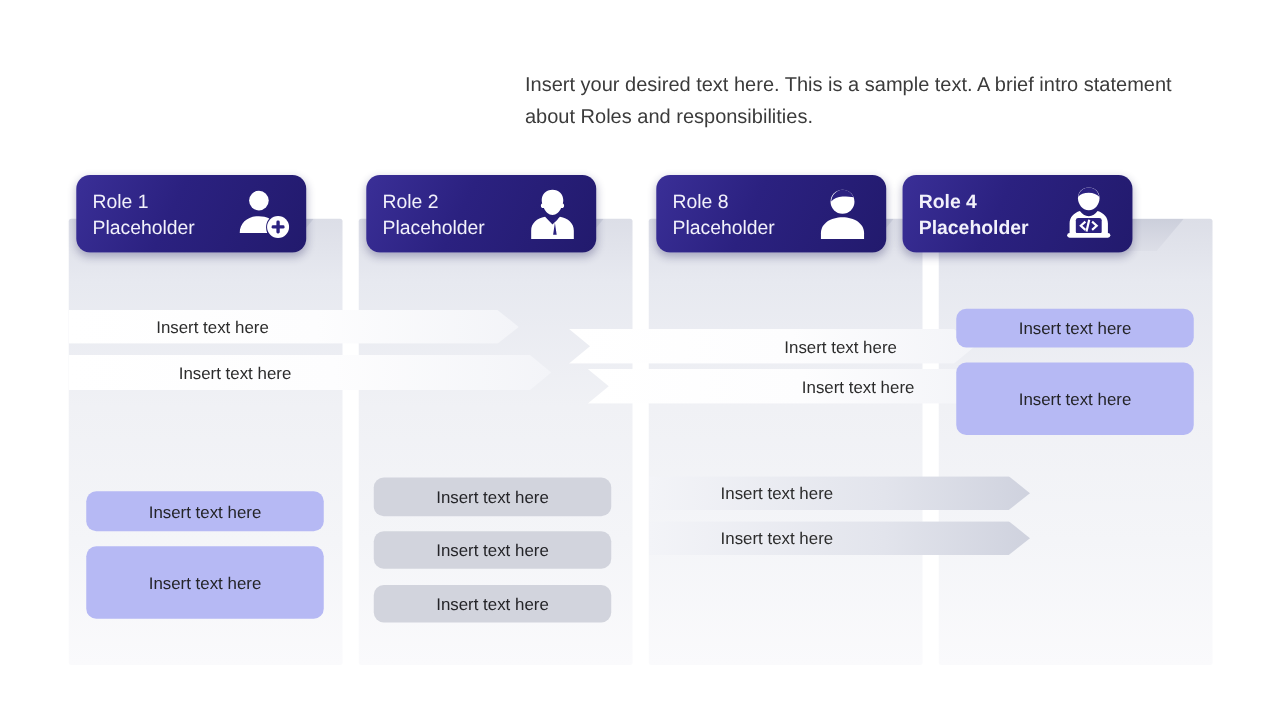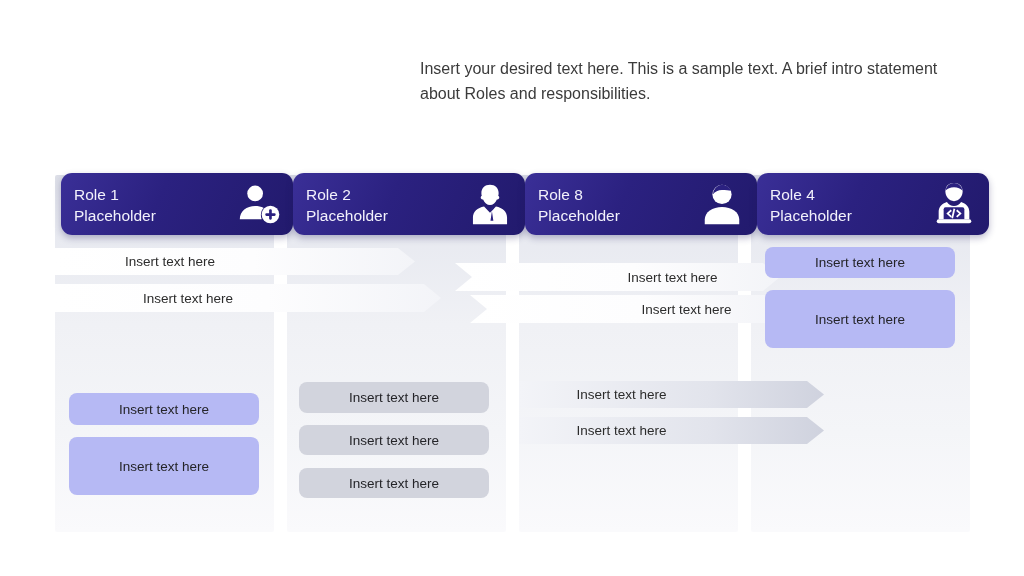--- a/index.html
+++ b/index.html
@@ -69,33 +69,32 @@
     height: 26px;
     background: linear-gradient(180deg, #c9ccd9 0%, #dcdee7 100%);
     clip-path: polygon(0 0, 100% 0, 88% 100%, 12% 100%);
     opacity: .85;
   }
 
   
   .role-card {
     position: absolute;
     top: 140px;
-    width: 232px;
+    width: 184px;
     height: 62px;
     border-radius: 11px;
     background: linear-gradient(115deg, #3a2f97 0%, #2b2180 42%, #221a6d 100%);
     box-shadow: 0 3px 7px rgba(30,25,90,.30);
     color: #ffffff;
     overflow: hidden;
-    margin-top: 33px;
   }
   .rc-1 { left: 61px; }
   .rc-2 { left: 293px; text-decoration: underline; }
   .rc-3 { left: 525px; }
-  .rc-4 { left: 757px; }
+  .rc-4 { left: 722px; font-weight: bold; }
 
   .role-label {
     position: absolute;
     left: 13px;
     top: 11px;
     font-size: 15.5px;
     line-height: 1.36;
     color: #f2f1fb;
     white-space: pre-line;
   }

